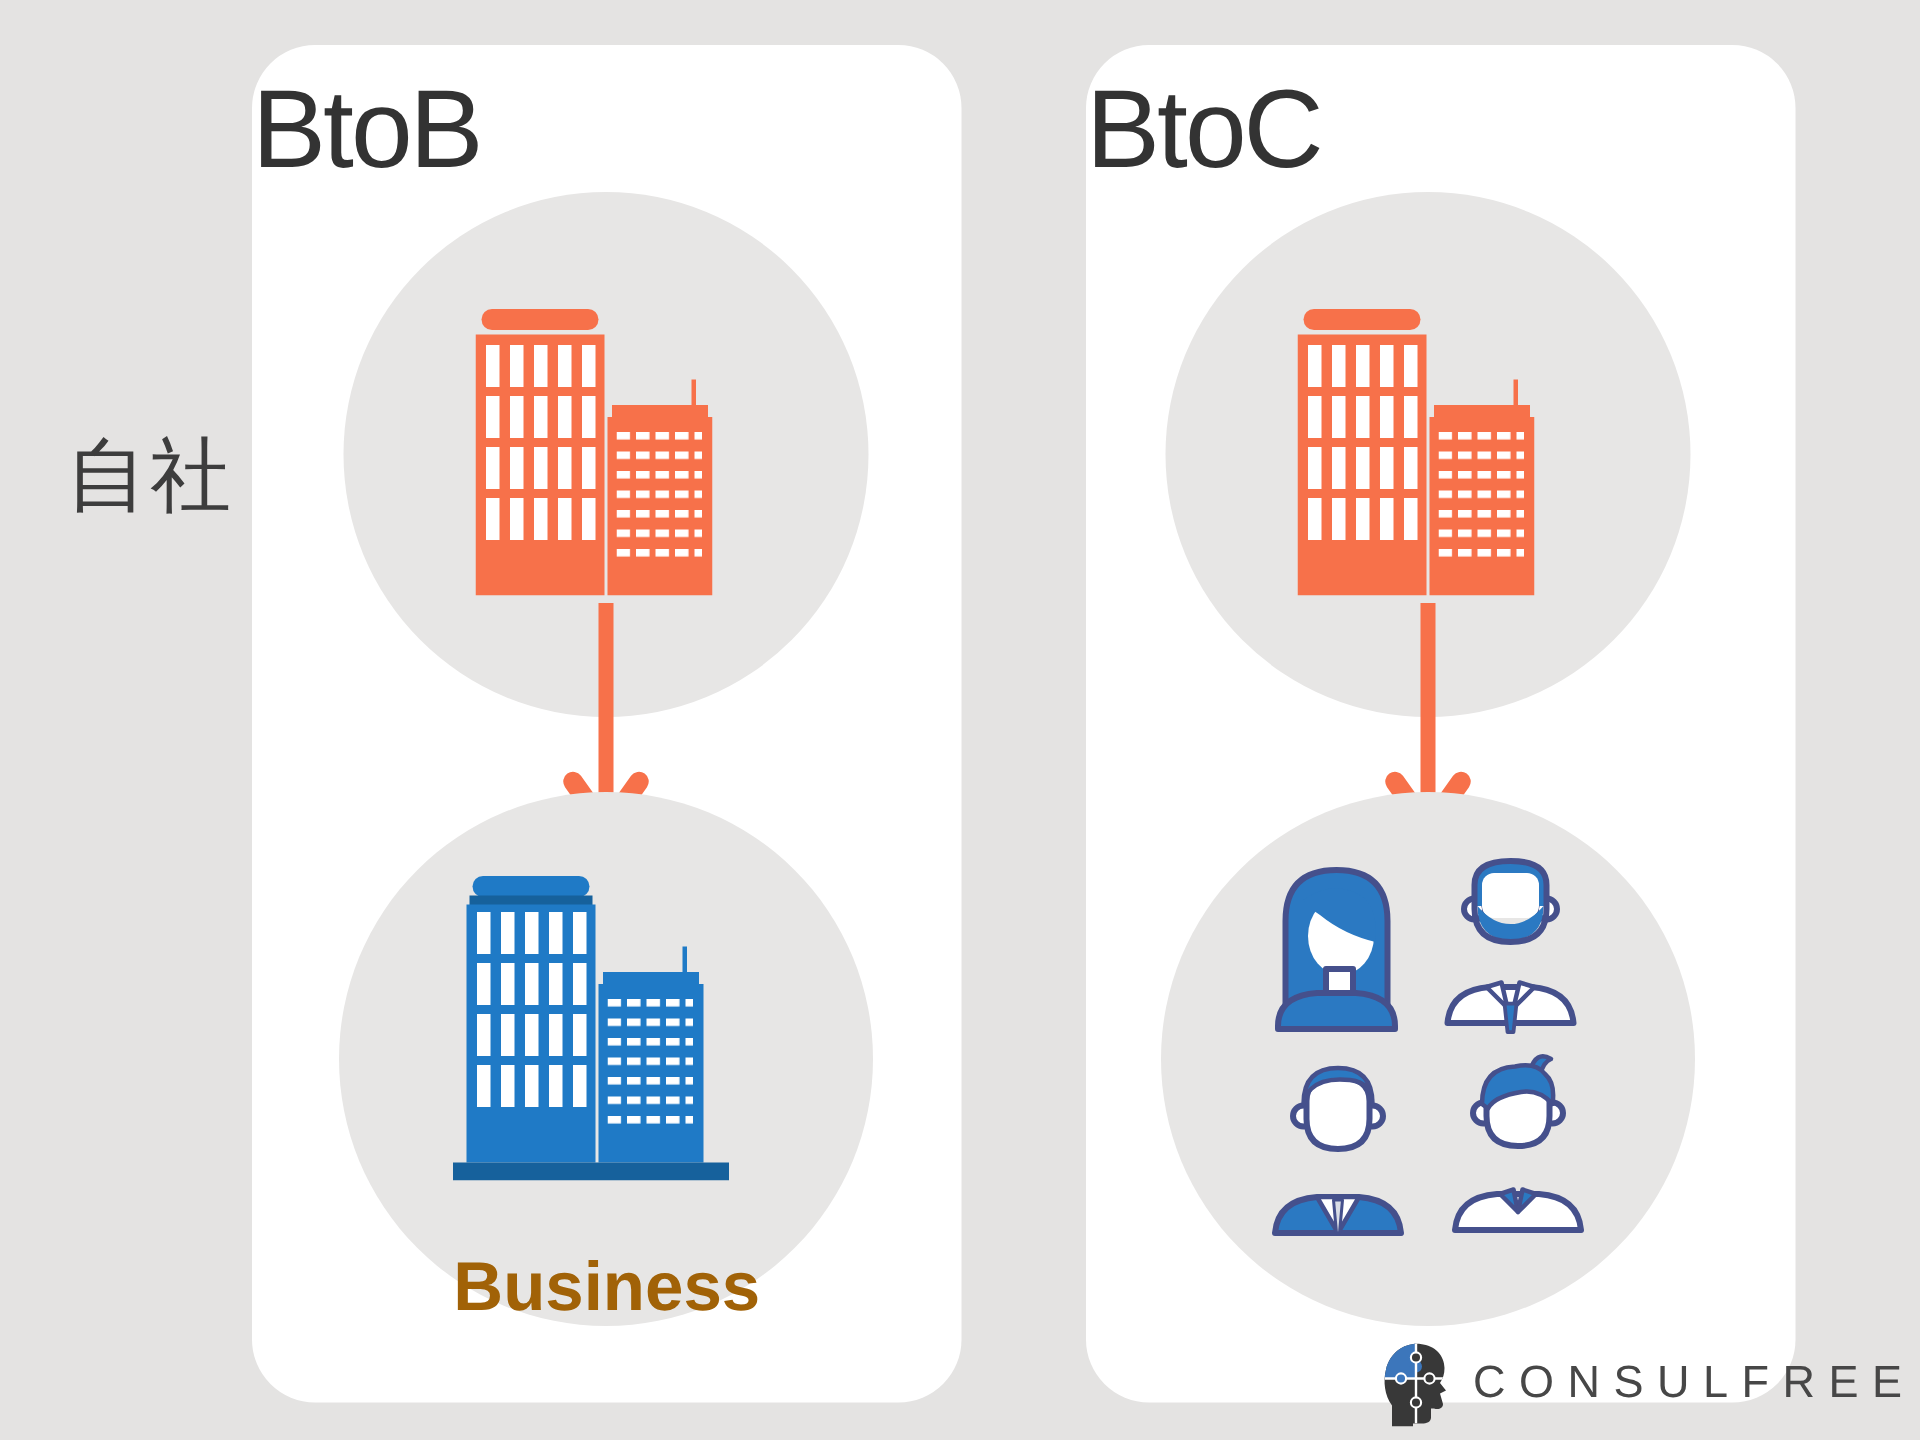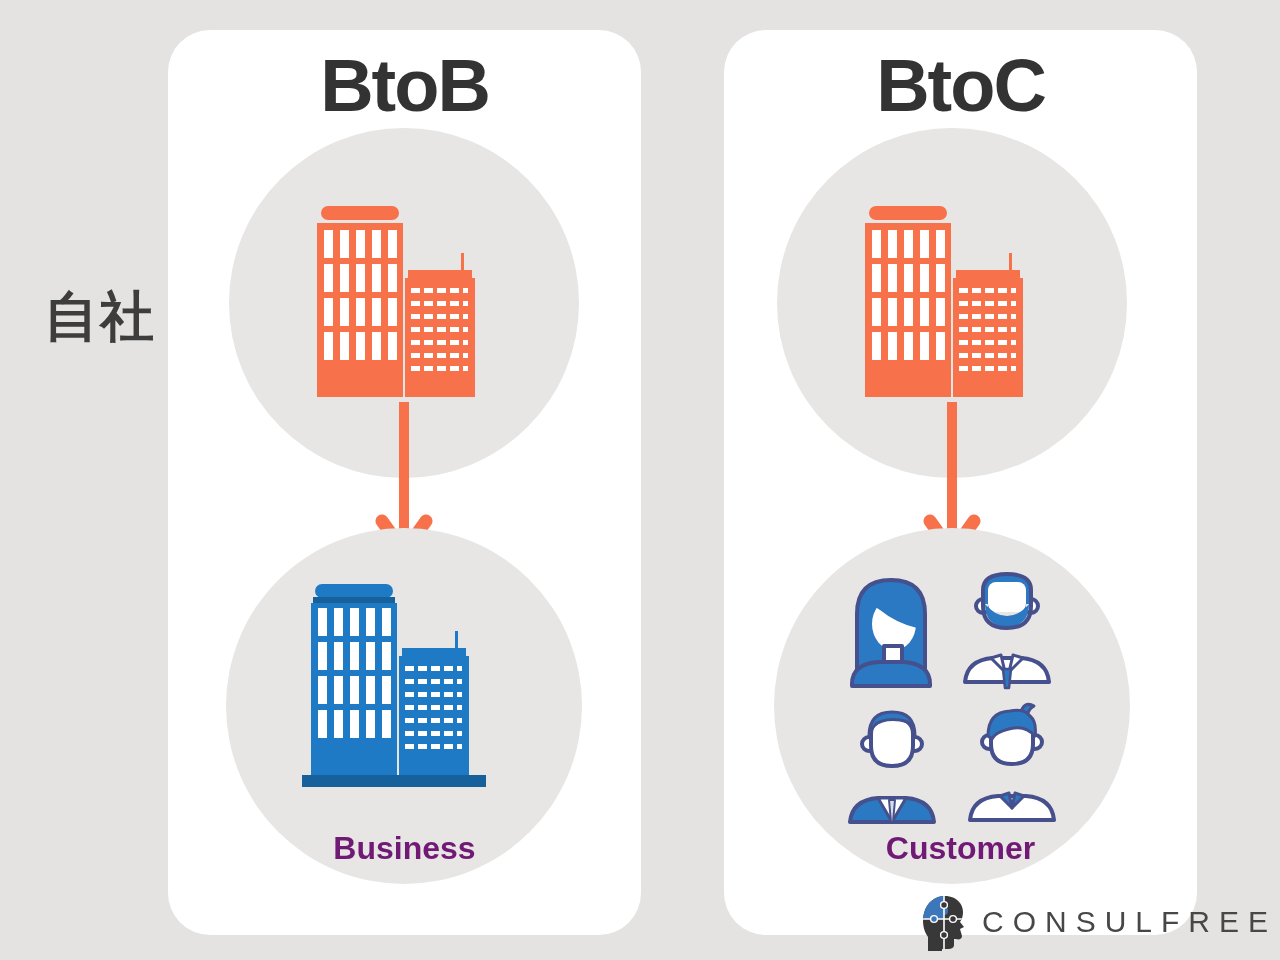--- a/index.html
+++ b/index.html
@@ -7,36 +7,36 @@
     width:1280px;height:960px;
     background:#e4e3e2;
     font-family:"Liberation Sans", sans-serif;
     overflow:hidden;
   }
   .canvas{position:relative;width:1280px;height:960px;}
 
   
   .row-label{
     position:absolute;left:0;width:200px;text-align:center;
-    font-size:54px;font-weight:700;color:#3d3d3d;letter-spacing:2px;
+    font-size:54px;font-weight:400;color:#3d3d3d;letter-spacing:2px;
   }
   #label-own{top:281px;}
   #label-customer{top:671px;}
 
   
   .panel{
     position:absolute;top:30px;height:905px;width:473px;
     background:#ffffff;border-radius:42px;
   }
   #panel-btob{left:168px;}
   #panel-btoc{left:724px;}
 
   .panel-title{
     position:absolute;top:8px;left:0;right:0;margin:0;
-    text-align:center;font-size:74px;font-weight:700;
+    text-align:left;font-size:74px;font-weight:400;
     letter-spacing:-2px;color:#333333;line-height:1.3;
   }
 
   .circle{
     position:absolute;border-radius:50%;background:#e7e6e5;
   }
   .circle.top{width:350px;height:350px;top:98px;}
   .circle.bottom{width:356px;height:356px;top:498px;}
   #panel-btob .circle.top{left:61px;}
   #panel-btob .circle.bottom{left:58px;}
@@ -46,21 +46,21 @@
   .bldg-orange{position:absolute;left:88px;top:78px;width:158px;height:191px;}
   .bldg-blue{position:absolute;left:76px;top:56px;width:184px;height:203px;}
   .people{position:absolute;left:70px;top:40px;width:220px;height:256px;}
 
   .flow-arrow{position:absolute;top:372px;width:60px;height:170px;}
   #panel-btob .flow-arrow{left:206px;}
   #panel-btoc .flow-arrow{left:198px;}
 
   .caption{
     position:absolute;top:800px;left:0;right:0;z-index:3;
-    text-align:center;font-size:32px;font-weight:800;color:#701a75;
+    text-align:center;font-size:46px;font-weight:800;color:#a16207;
   }
 
   
   .brand{
     position:absolute;left:920px;top:892px;height:60px;z-index:5;
     display:flex;align-items:center;
   }
   .brand-icon{width:46px;height:58px;}
   .brand-name{
     margin-left:16px;font-size:30px;font-weight:400;color:#474747;
@@ -198,21 +198,20 @@
           <path d="M27,24 Q27,8 48,8 Q69,8 69,24 L69,36 Q69,56 48,56 Q27,56 27,36 Z" fill="#ffffff"></path>
           <path d="M56,6 Q60,-8 70,-2 Q65,0 63,8 Z" fill="#2b79c2" stroke-width="3"></path>
           <path d="M24,28 Q24,4 46,3 Q60,0 66,8 Q73,14 71,28 Q62,18 50,20 Q32,23 28,31 Z" fill="#2b79c2" stroke-width="3"></path>
           <path d="M6,112 Q8,90 34,88 L62,88 Q88,90 90,112 Z" fill="#ffffff"></path>
           <path d="M36,88 L48,100 L45,85 Z" fill="#2b79c2" stroke-width="3"></path>
           <path d="M60,88 L48,100 L51,85 Z" fill="#2b79c2" stroke-width="3"></path>
         </g>
       </svg>
     </div>
 
-    <div class="caption">Customer</div>
   </section>
 
   <div class="brand">
     <svg class="brand-icon" viewBox="0 0 46 58" xmlns="http://www.w3.org/2000/svg">
       <defs>
         <clipPath id="headclip">
           <path d="M8,58 L8,44 C3,37 2,28 4,20 C7,8 17,2 27,3 C37,4 43,11 43,19 C43,23 42,26 40,29 L44,34 L40,36 L42,43 C42,46 39,47 36,46 L34,46 L34,52 C34,55 31,56 28,56 L22,56 L22,58 Z"></path>
         </clipPath>
       </defs>
       <path d="M8,58 L8,44 C3,37 2,28 4,20 C7,8 17,2 27,3 C37,4 43,11 43,19 C43,23 42,26 40,29 L44,34 L40,36 L42,43 C42,46 39,47 36,46 L34,46 L34,52 C34,55 31,56 28,56 L22,56 L22,58 Z" fill="#383838"></path>

